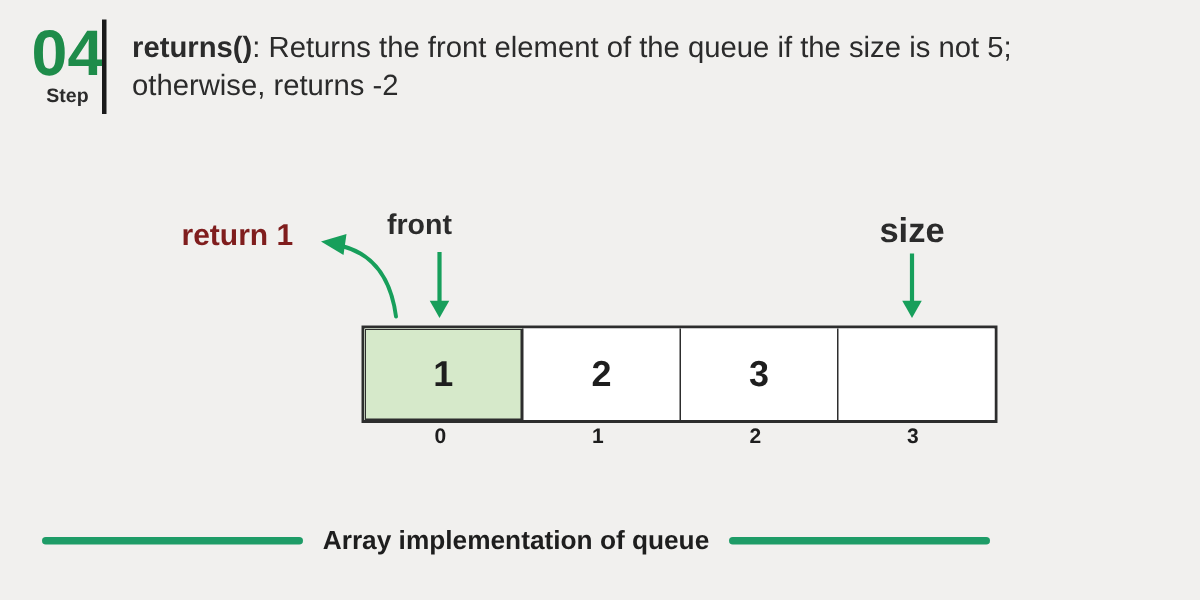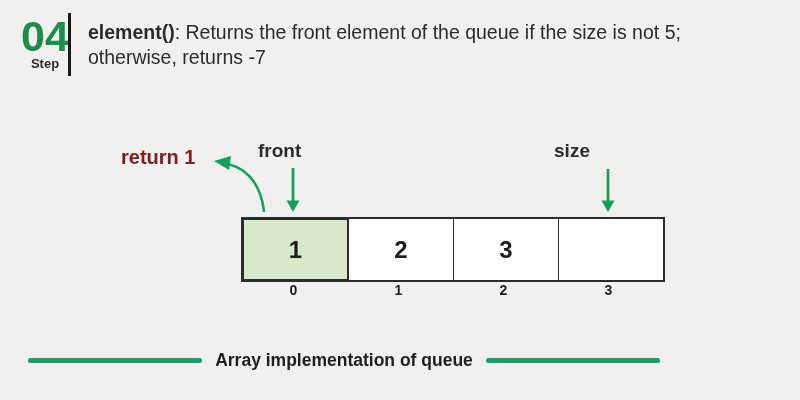--- a/index.html
+++ b/index.html
@@ -37,22 +37,22 @@
   
   .return-label {
     position: absolute; left: 121px; top: 146px;
     font-size: 20px; font-weight: 700; color: #7f1d1d;
   }
   .front-label {
     position: absolute; left: 258px; top: 140px; width: 72px;
     text-align: left; font-size: 19px; font-weight: 700;
   }
   .size-label {
-    position: absolute; left: 536px; top: 140px; width: 72px;
-    text-align: center; font-size: 19px; font-weight: 700;
+    position: absolute; left: 572px; top: 140px; width: 72px;
+    text-align: center; font-size: 23px; font-weight: 700;
   }
   .arr-label {
     position: absolute; left: 138px; top: 229px; width: 98px;
     text-align: right; font-size: 27px; font-weight: 400; color: #1e1e1e;
   }
 
   
   .array-box {
     position: absolute; left: 241px; top: 217px;
     display: flex; border: 2px solid #2d2d2d; background: #ffffff;
@@ -100,21 +100,21 @@
 </head>
 <body>
 
 <div class="stage">
 
   <div class="step-badge">
     <div class="step-number">04</div>
     <div class="step-label">Step</div>
   </div>
   <div class="header-divider"></div>
-  <p class="step-description"><strong>element()</strong><span>: Returns the front element of the queue if the size is not 5;</span><br><span>otherwise, returns -7</span></p>
+  <p class="step-description"><strong>returns()</strong><span>: Returns the front element of the queue if the size is not 5;</span><br><span>otherwise, returns -2</span></p>
 
   <div class="return-label">return 1</div>
   <div class="front-label">front</div>
   <div class="size-label">size</div>
 
   <div class="array-box">
     <div class="array-cell highlighted">1</div>
     <div class="array-cell">2</div>
     <div class="array-cell">3</div>
     <div class="array-cell"></div>

